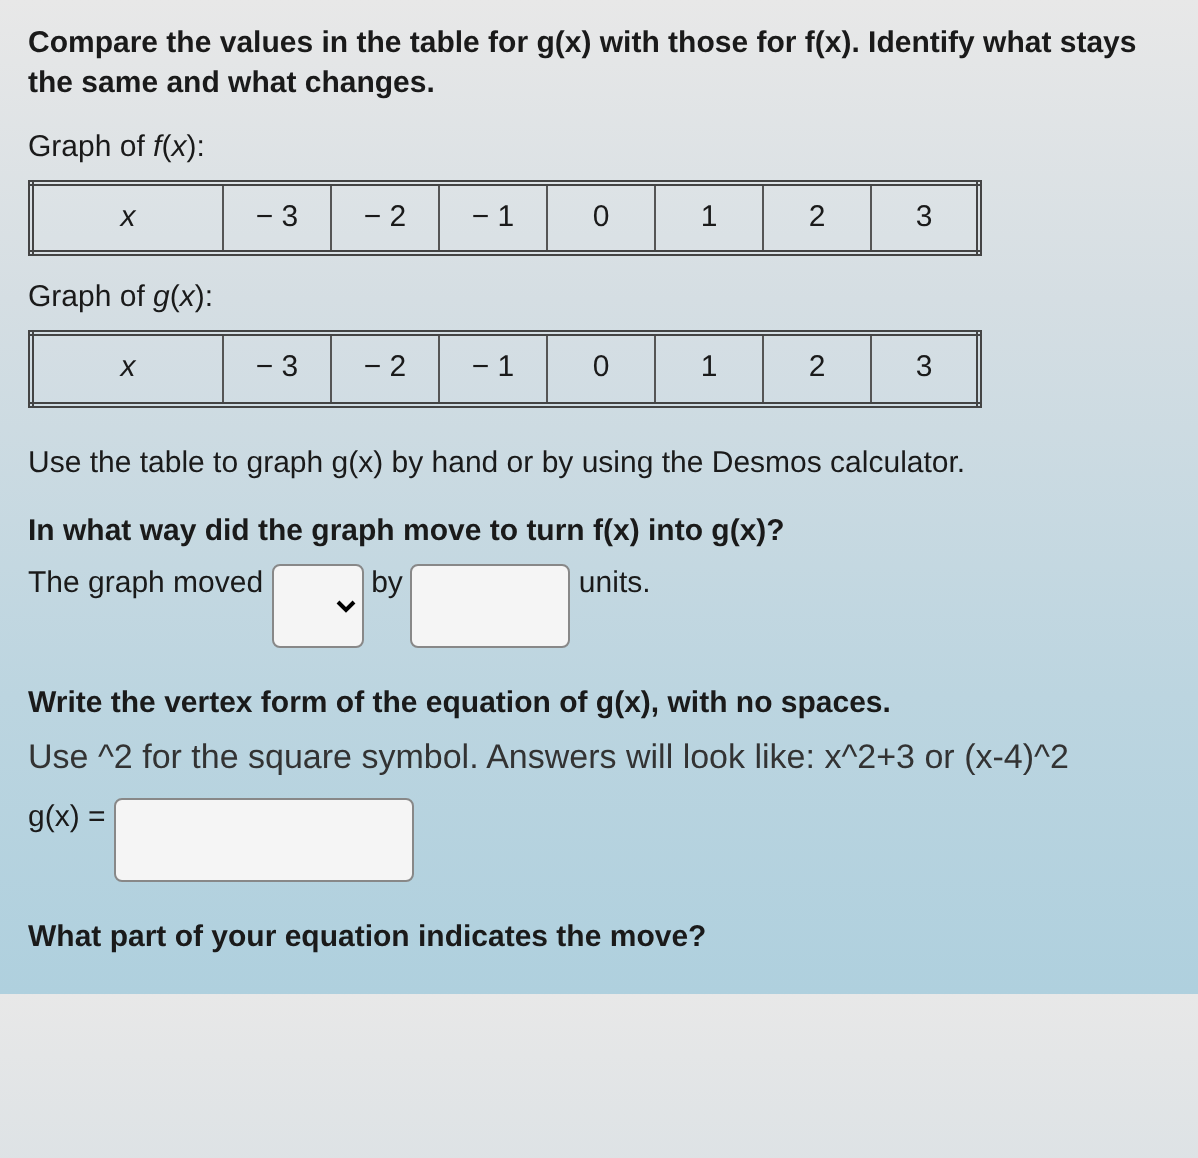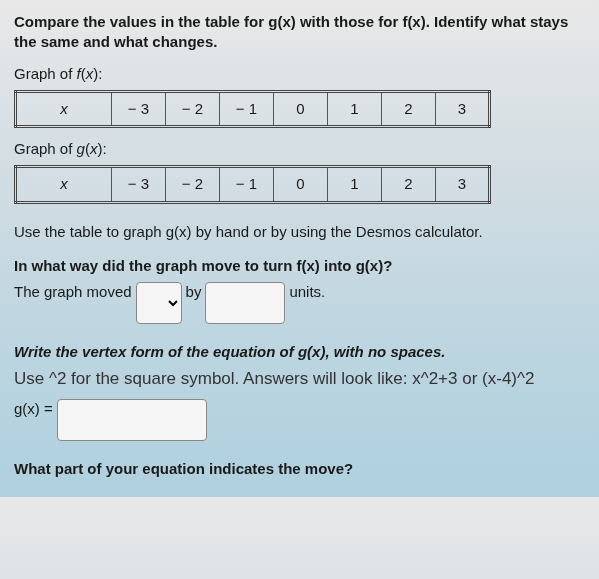--- a/index.html
+++ b/index.html
@@ -100,21 +100,21 @@
 <div class="row">
   <span>The graph moved</span>
   <select class="inline">
     <option>up</option>
   </select>
   <span>by</span>
   <input class="inline short" type="text" placeholder="" style="">
   <span>units.</span>
 </div>
 
-<div class="qn" style="margin-top:18px;font-style:italic;"><b>Write the vertex form of the equation of g(x), with no spaces.</b></div>
+<div class="qn" style="margin-top:18px;"><b>Write the vertex form of the equation of g(x), with no spaces.</b></div>
 <div class="small-note">Use ^2 for the square symbol. Answers will look like: x^2+3 or (x-4)^2</div>
 
 <div class="row">
   <span>g(x) =</span>
   <input class="inline med" type="text" style="">
 </div>
 
 <div class="qn" style="margin-top:18px;font-weight:bold;"><b>What part of your equation indicates the move?</b></div>
 
 </body></html>

